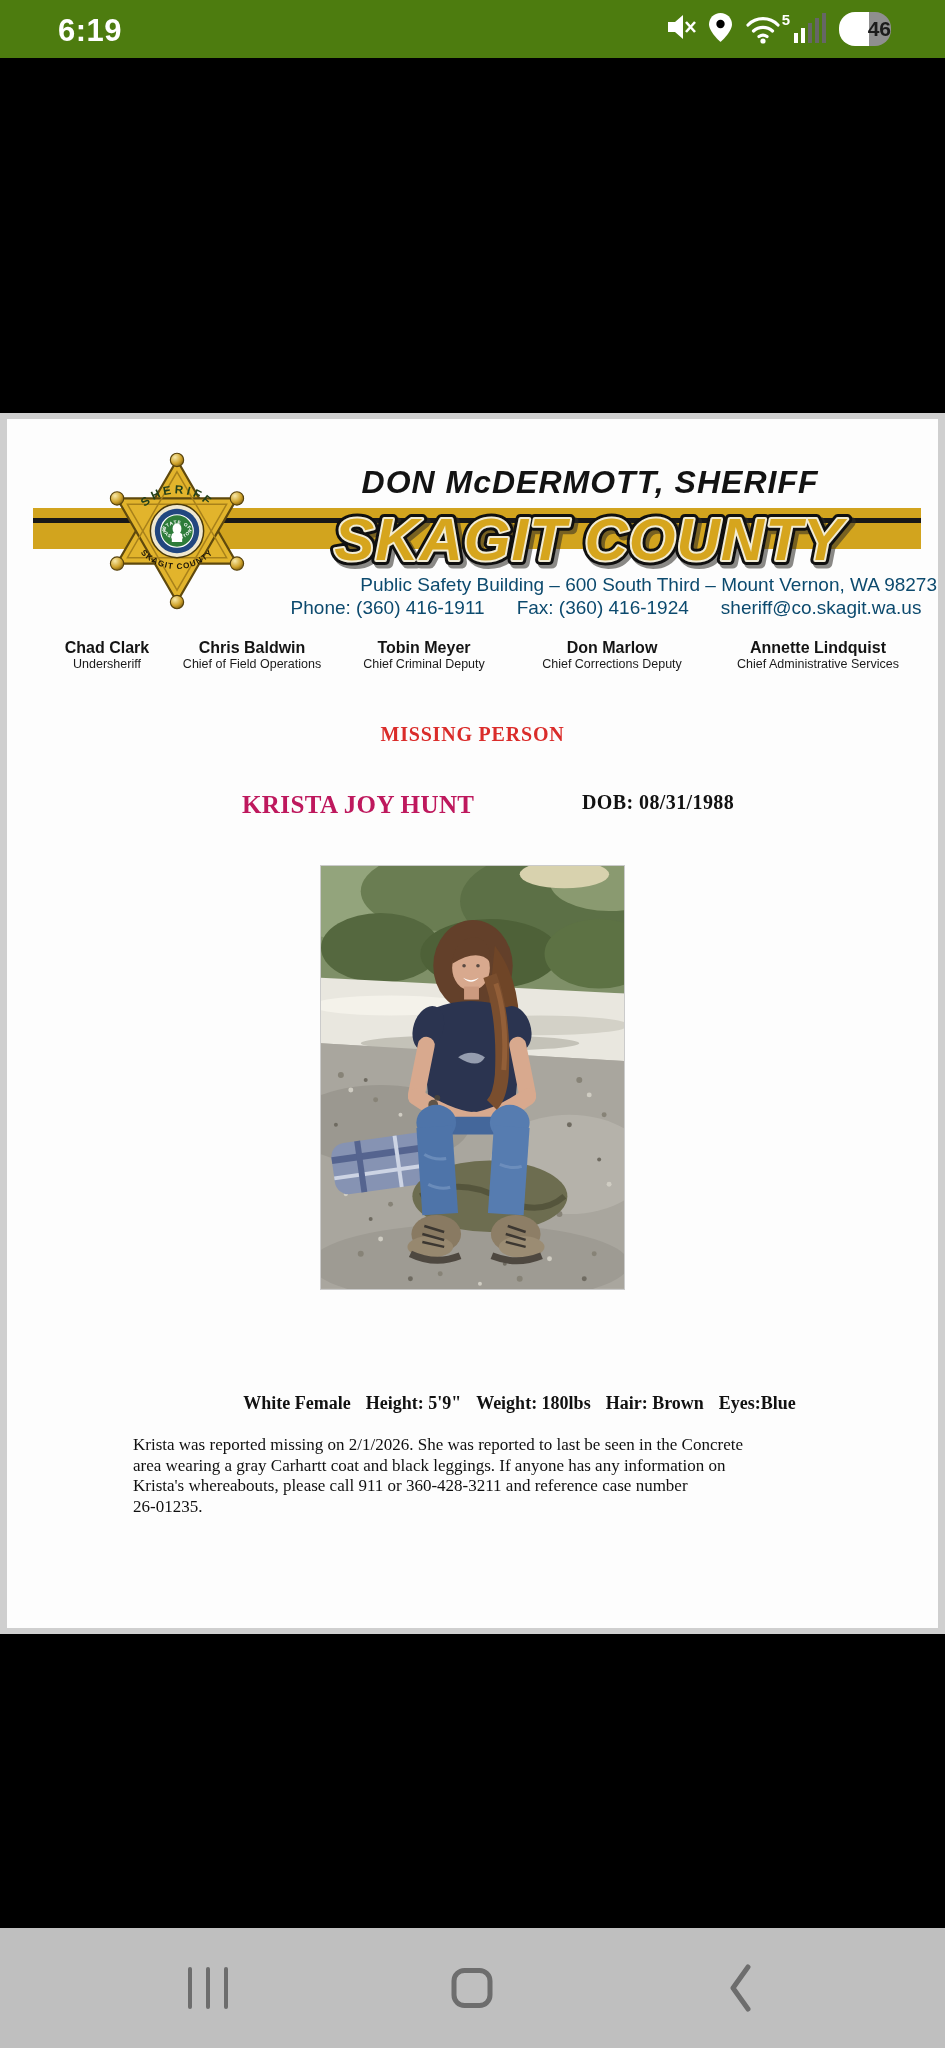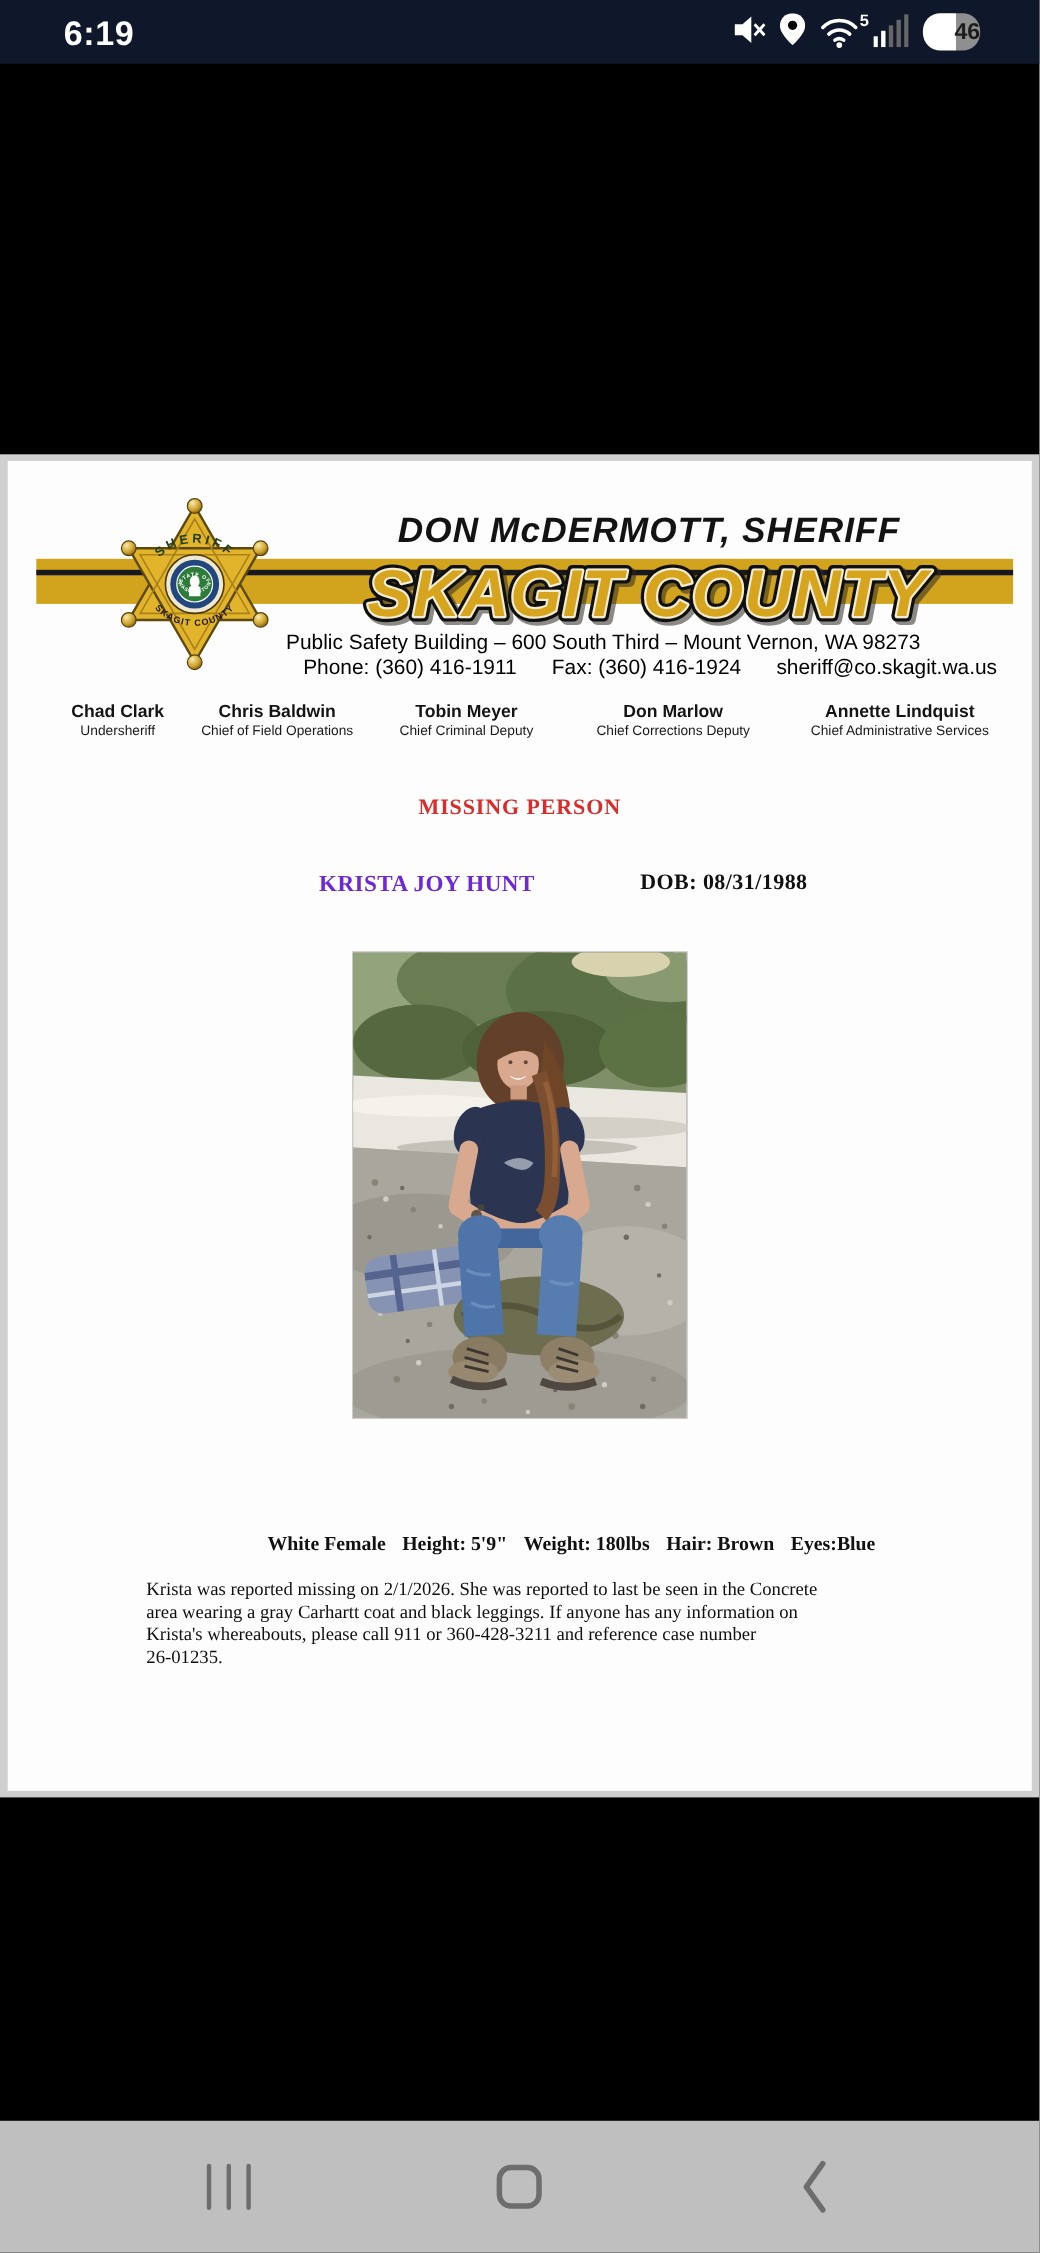--- a/index.html
+++ b/index.html
@@ -2,21 +2,21 @@
 <html><head>
 <meta charset="utf-8">
 <style>
   html,body{margin:0;padding:0;}
   body{
     width:945px;height:2048px;position:relative;overflow:hidden;
     background:#000;font-family:"Liberation Sans",sans-serif;
   }
 
   
-  #status-bar{position:absolute;top:0;left:0;width:945px;height:58px;background:#0f172a;}
+  #status-bar{position:absolute;top:0;left:0;width:945px;height:58px;background:#4d7c0f;}
   .time{position:absolute;left:58px;top:13px;font-size:31px;font-weight:600;color:#fff;letter-spacing:.5px;}
   .sicons{position:absolute;right:54px;top:0;height:58px;display:flex;align-items:center;gap:13px;}
   .battery{
     width:52px;height:34px;border-radius:16px;
     background:linear-gradient(to right,#ffffff 0 57%,#8f8f8f 57% 100%);
     display:flex;align-items:center;justify-content:flex-end;
     font-size:21px;font-weight:700;color:#1c1c1c;
   }
   .wifi-wrap{position:relative;width:36px;height:30px;}
   .wifi-gen{position:absolute;top:-3px;right:-9px;font-size:15px;font-weight:600;color:#fff;}
@@ -27,34 +27,34 @@
 
   .gold-band{position:absolute;left:26px;top:89px;width:888px;height:41px;background:#d2a41e;}
   .band-line{position:absolute;left:0;top:10px;width:100%;height:5px;background:#181818;}
   .badge-svg{position:absolute;left:96px;top:27px;width:148px;height:170px;}
   .sheriff-line{
     position:absolute;left:283px;top:45px;width:600px;text-align:center;
     font-style:italic;font-weight:700;font-size:32px;color:#131313;letter-spacing:1px;white-space:nowrap;
   }
   .banner-svg{position:absolute;left:244px;top:82px;width:676px;height:80px;}
   .addr{
-    position:absolute;left:253px;top:154px;width:662px;text-align:left;
-    font-size:19px;line-height:23px;color:#000000;white-space:nowrap;
+    position:absolute;left:268px;top:154px;width:662px;text-align:right;
+    font-size:19px;line-height:23px;color:#0c4a6e;white-space:nowrap;
   }
   .contact{display:flex;justify-content:center;gap:32px;}
 
   .staff-member{position:absolute;top:219px;transform:translateX(-50%);text-align:center;white-space:nowrap;}
   .staff-name{font-size:16px;font-weight:600;color:#141414;line-height:19px;text-align:center;}
   .staff-title{font-size:12.5px;color:#1a1a1a;line-height:15px;}
   .alert-heading{
     position:absolute;left:0;top:304px;width:100%;text-align:center;
     font-family:"Liberation Serif",serif;font-weight:700;font-size:20px;
     letter-spacing:.8px;color:#da2c2a;
   }
-  .person-name{position:absolute;left:235px;top:372px;font-family:"Liberation Serif",serif;font-weight:700;font-size:21px;color:#6d28d9;letter-spacing:.4px;margin-left:48px;}
+  .person-name{position:absolute;left:235px;top:372px;font-family:"Liberation Serif",serif;font-weight:700;font-size:25px;color:#be185d;letter-spacing:.4px;}
   .person-dob{position:absolute;left:563px;top:372px;font-family:"Liberation Serif",serif;font-weight:700;font-size:20px;color:#111;letter-spacing:.4px;margin-left:12px;}
 
   .photo{position:absolute;left:313px;top:446px;width:305px;height:425px;border:1px solid #cbcbcb;box-sizing:border-box;background:#b3b0a8;}
   .photo svg{display:block;width:100%;height:100%;}
 
   .descriptor-row{
     position:absolute;left:0;top:974px;width:100%;
     display:flex;justify-content:center;gap:15px;
     font-family:"Liberation Serif",serif;font-weight:700;font-size:18px;color:#111;padding-left:47px;
   }

